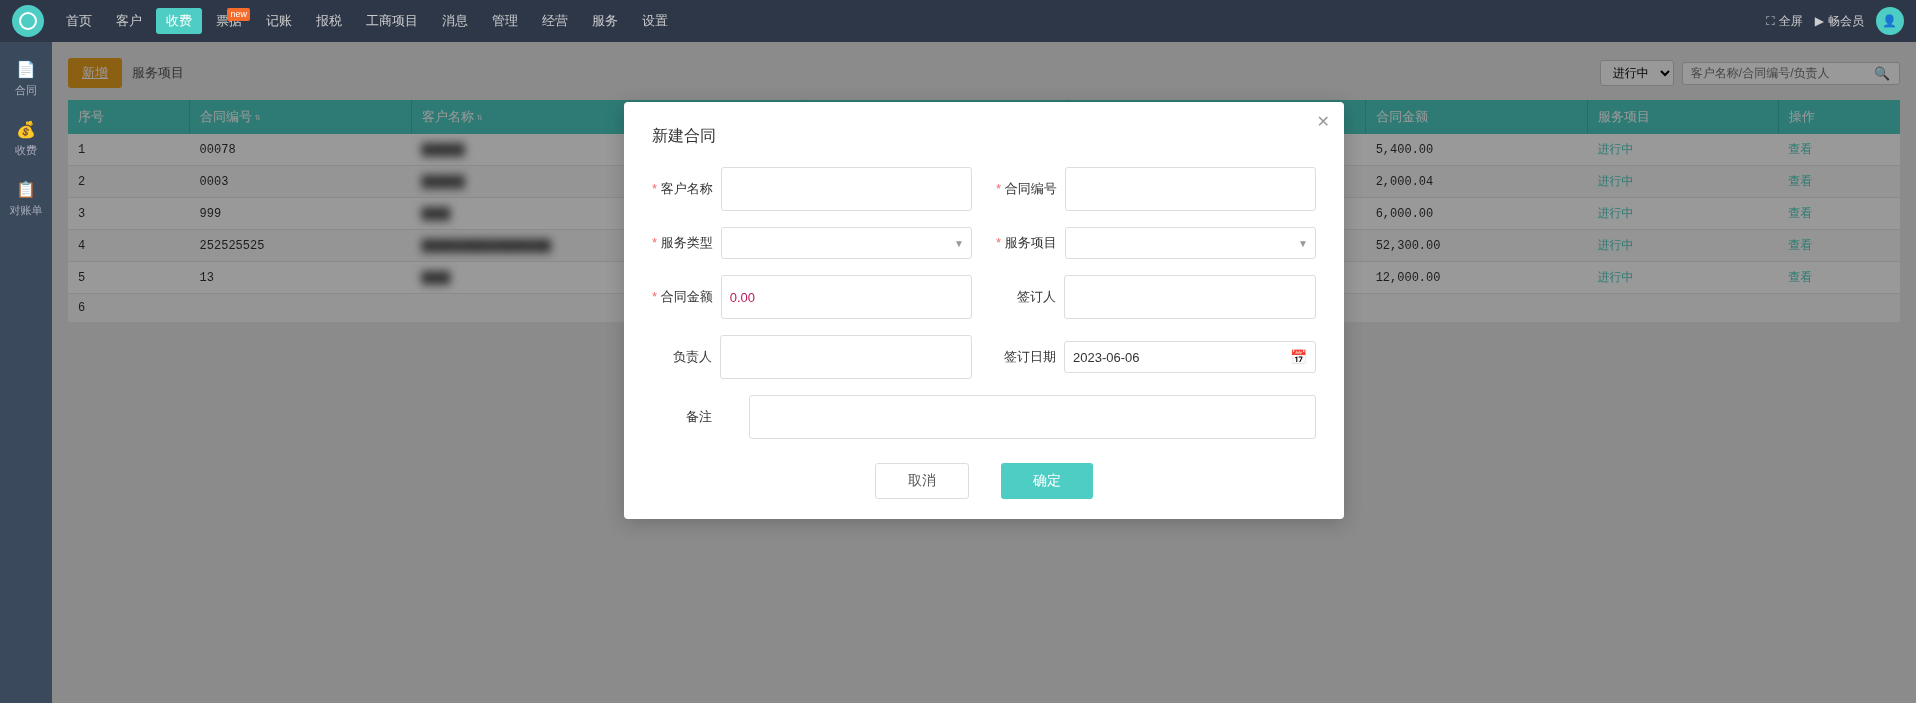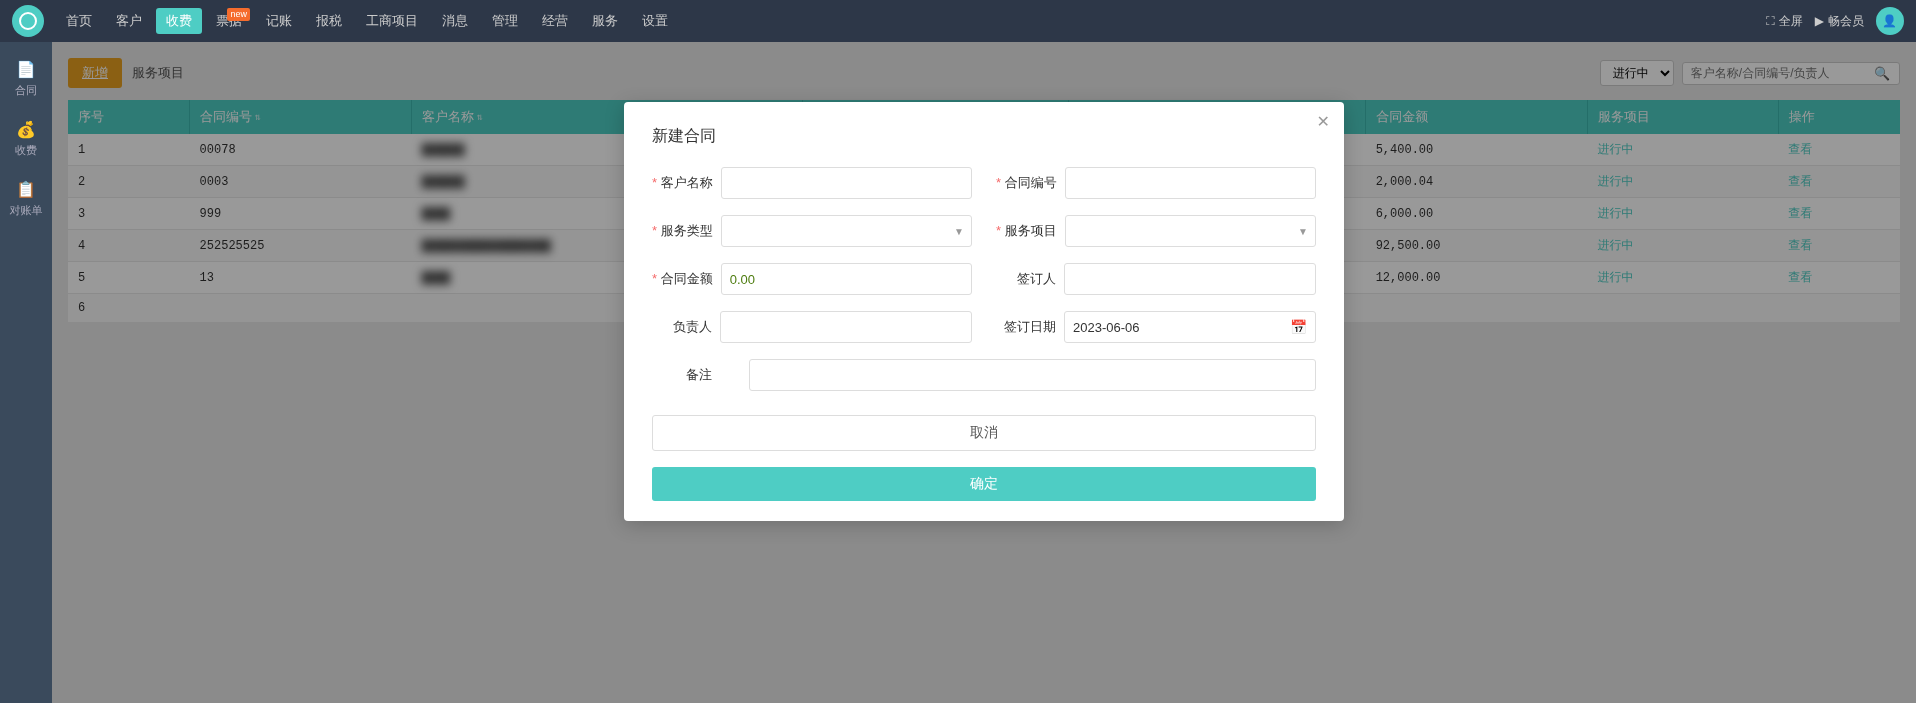--- a/index.html
+++ b/index.html
@@ -257,27 +257,27 @@
       min-width: 60px;
       text-align: right;
       flex-shrink: 0;
     }
     .form-label.required::before {
       content: "* ";
       color: #f56c6c;
     }
     .form-input {
       flex: 1;
-      height: 32px;
+      height: 44px;
       border: 1px solid #ddd;
       border-radius: 3px;
       padding: 0 8px;
       font-size: 13px;
       outline: none;
-      color: #4d7c0f;
+      color: #be185d;
     }
     .form-select-wrapper {
       flex: 1;
       position: relative;
     }
     .form-select {
       width: 100%;
       height: 32px;
       border: 1px solid #ddd;
       border-radius: 3px;
@@ -316,22 +316,21 @@
       right: 8px; top: 50%;
       transform: translateY(-50%);
       color: #bbb;
       font-size: 14px;
       pointer-events: none;
     }
     .modal-footer {
       margin-top: 24px;
       display: flex;
       justify-content: center;
-      gap: 16px;
-      flex-direction: column;
+      gap: 32px;
     }
     .btn-cancel {
       padding: 8px 32px;
       border: 1px solid #ddd;
       background: white;
       border-radius: 3px;
       font-size: 14px;
       color: #555;
       cursor: pointer;
     }
@@ -481,21 +480,21 @@
           <td>6,000.00</td>
           <td><span class="status-badge">进行中</span></td>
           <td><span class="action-link">查看</span></td>
         </tr>
         <tr>
           <td>4</td>
           <td>252525525</td>
           <td><span class="blur-text">██████████████████</span></td>
           <td>一般纳税人...</td>
           <td>201807-202403</td>
-          <td>92,500.00</td>
+          <td>52,300.00</td>
           <td><span class="status-badge">进行中</span></td>
           <td><span class="action-link">查看</span></td>
         </tr>
         <tr>
           <td>5</td>
           <td>13</td>
           <td><span class="blur-text">████</span></td>
           <td>小规模记账</td>
           <td>202303-202402</td>
           <td>12,000.00</td>

